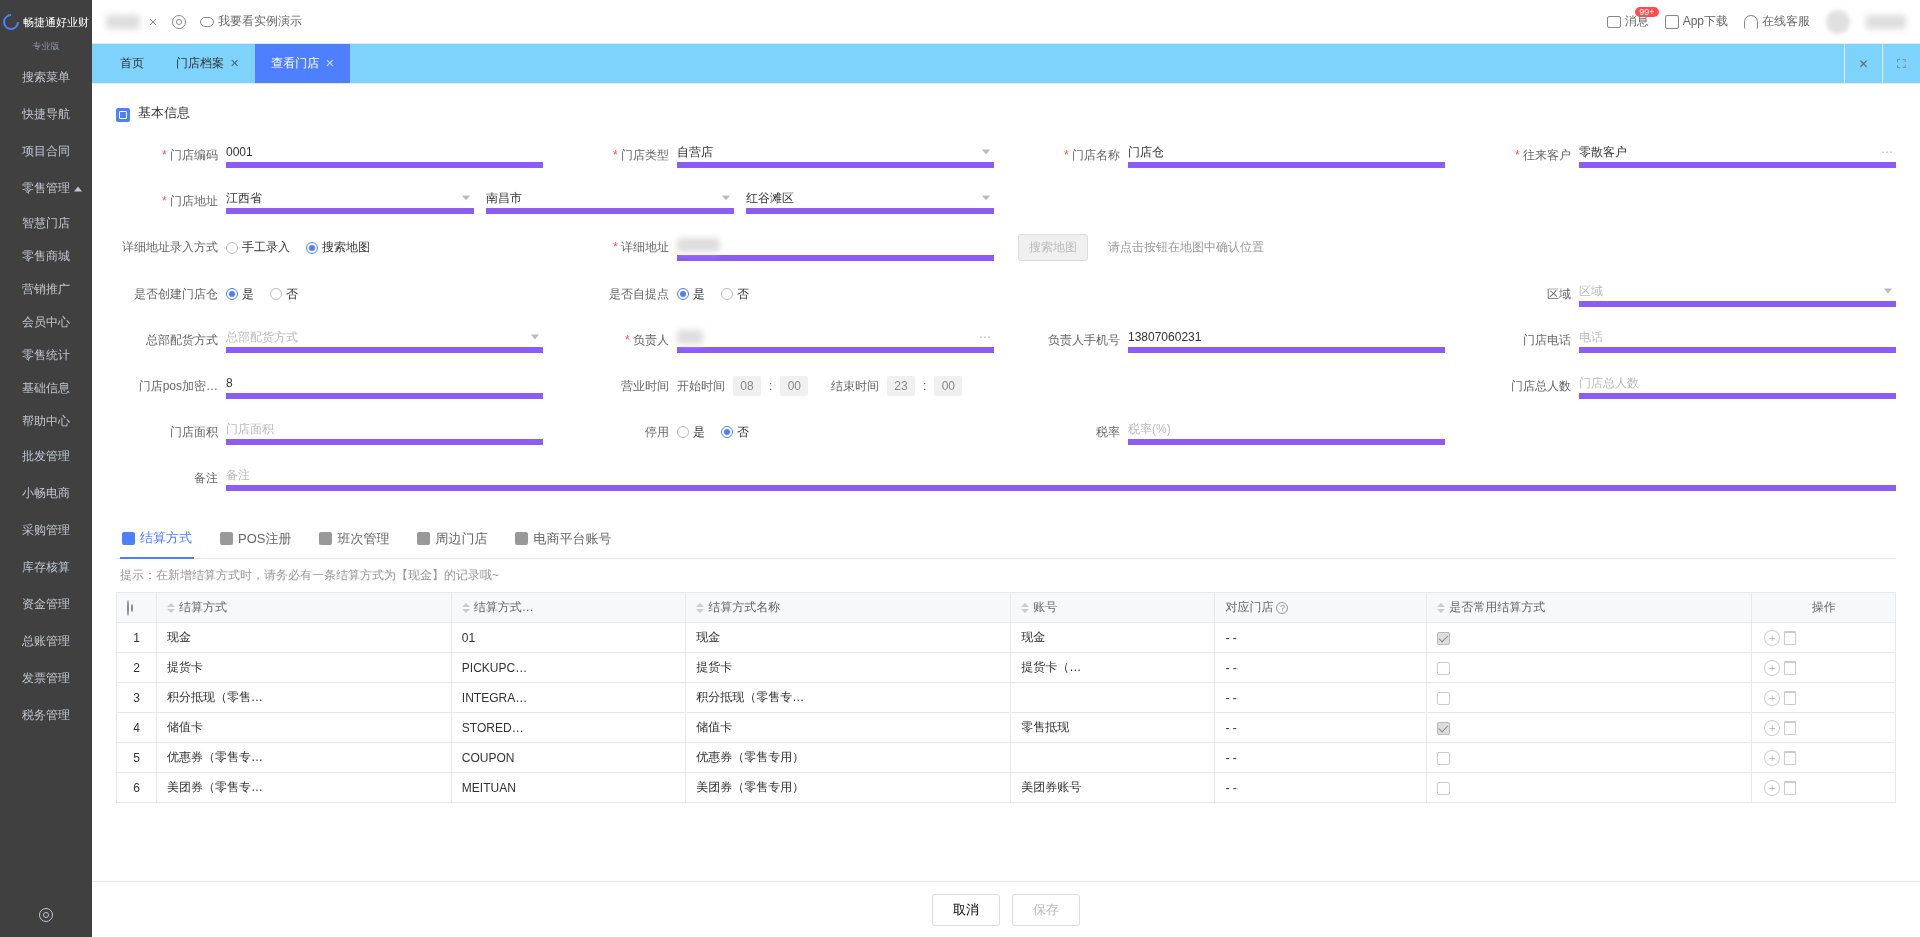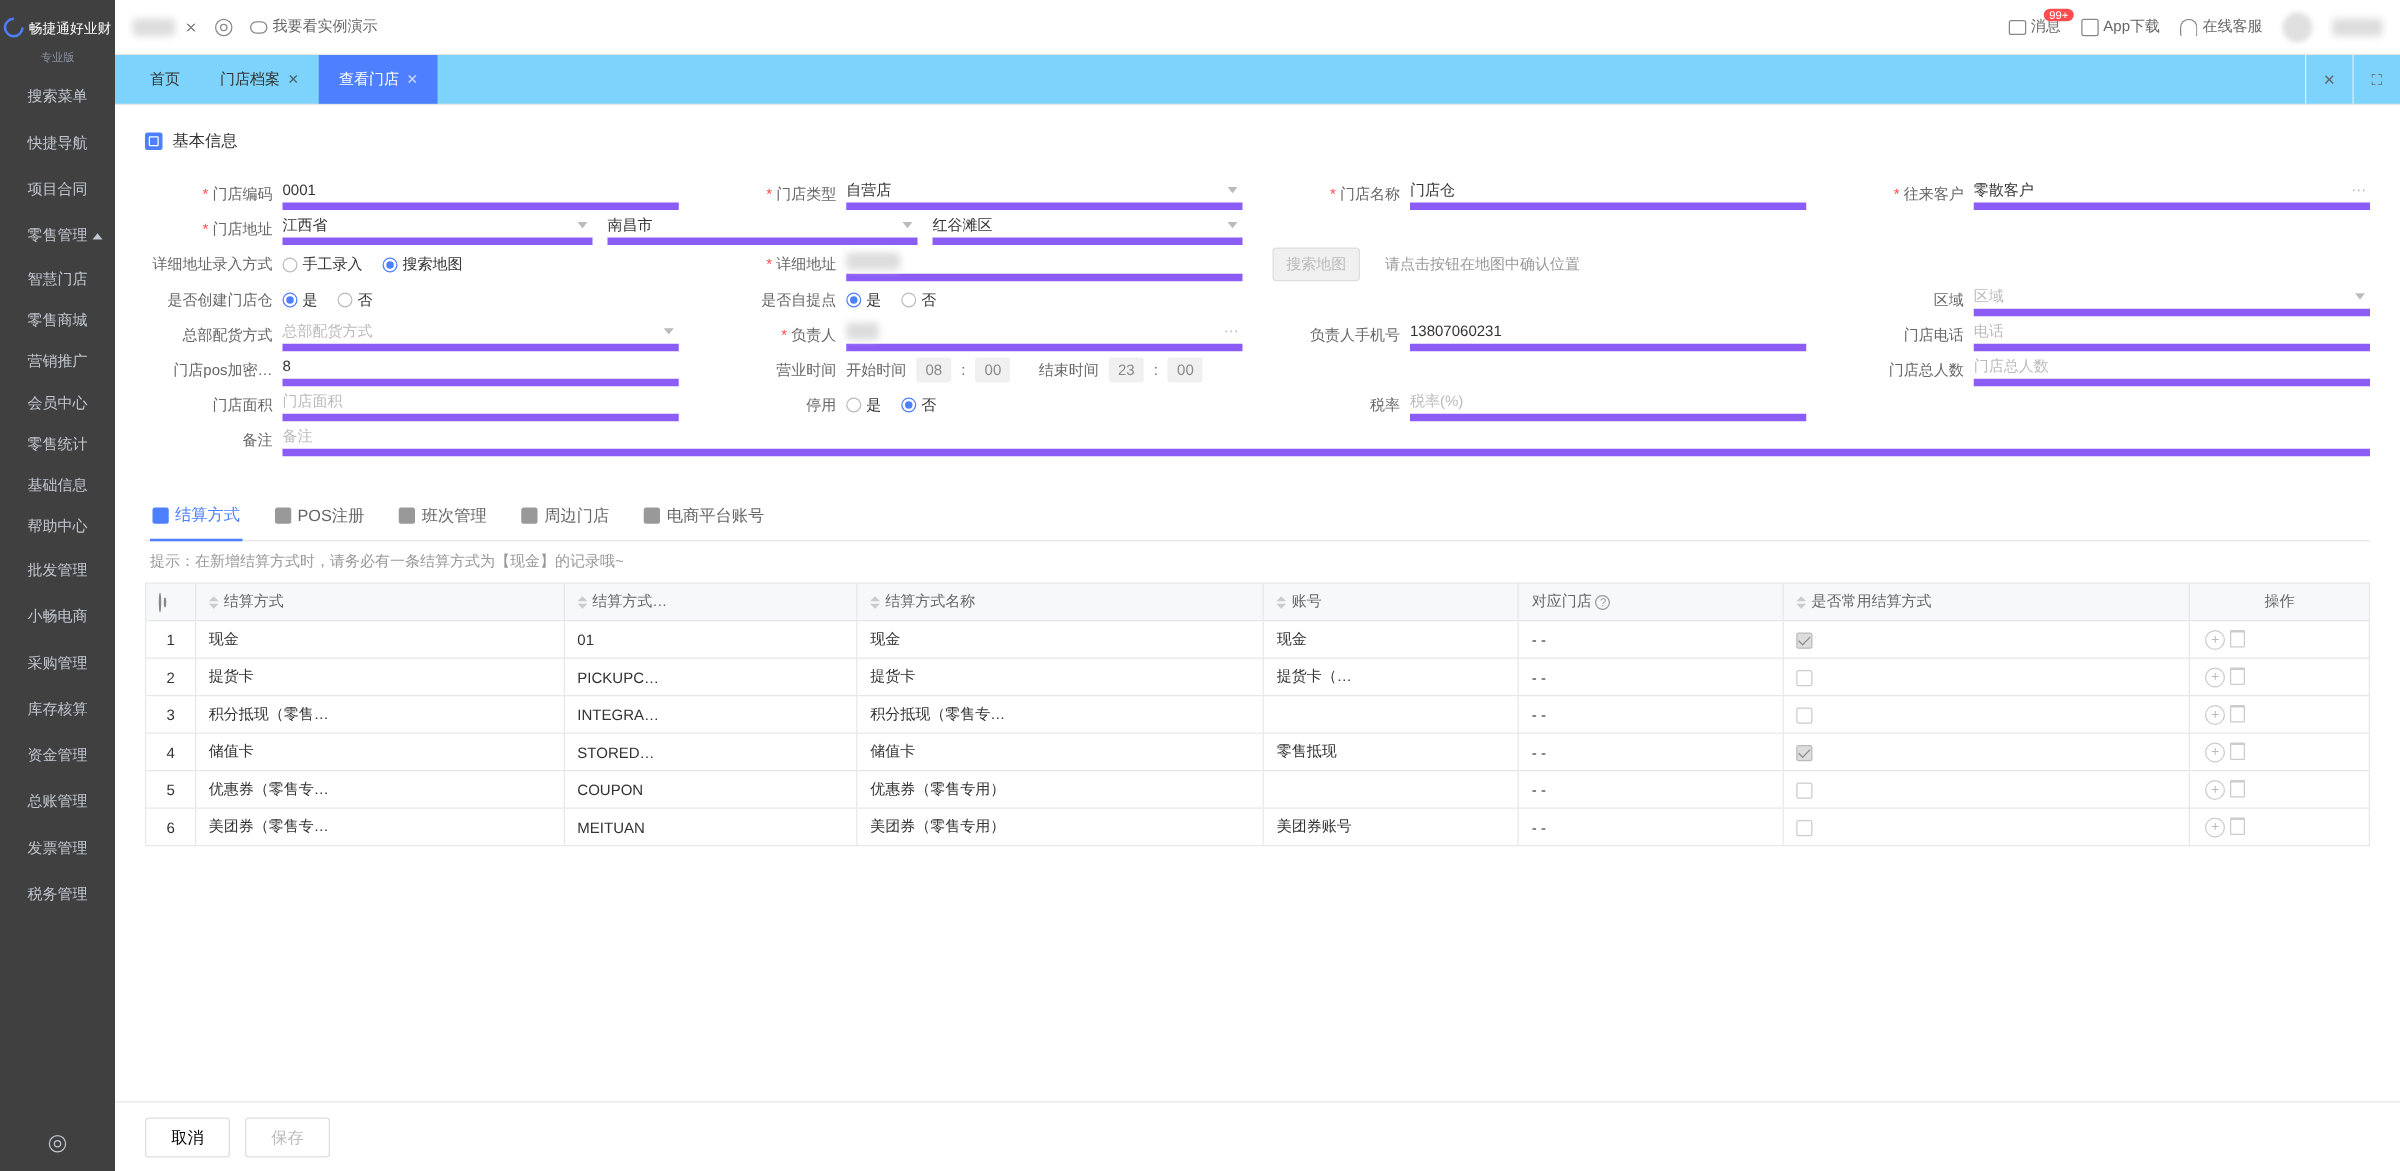--- a/index.html
+++ b/index.html
@@ -42,25 +42,25 @@
 
 .tabbar { height: 40px; background: #7dd3fc; border-bottom: 1px solid #e8e8e8; display: flex; align-items: stretch; padding-left: 12px; }
 .tab { display: flex; align-items: center; padding: 0 16px; cursor: pointer; color: #333; gap: 6px; position: relative; }
 .tab.active { background: #4d7fff; color: #fff; }
 .tab-close { font-size: 11px; cursor: pointer; opacity: 0.7; }
 .tabbar-right { margin-left: auto; display: flex; }
 .tabbar-btn { width: 38px; display: flex; align-items: center; justify-content: center; border-left: 1px solid #e8e8e8; cursor: pointer; color: #666; }
 
 
 .content { flex: 1; overflow-y: auto; padding: 20px 24px 0 24px; background: #fff; }
-.section-title { display: flex; align-items: center; gap: 8px; color: #333; font-size: 13px; font-weight: 500; margin-bottom: 20px; }
+.section-title { display: flex; align-items: flex-end; gap: 8px; color: #333; font-size: 13px; font-weight: 500; margin-bottom: 20px; }
 .section-icon { width: 14px; height: 14px; background: #4d7fff; border-radius: 2px; position: relative; }
 .section-icon::after { content:""; position:absolute; left:3px; top:3px; right:3px; bottom:3px; border:1.5px solid #fff; border-radius:1px; }
 
-.form-grid { display: grid; grid-template-columns: repeat(4, 1fr); gap: 2px 24px; }
+.form-grid { display: grid; grid-template-columns: repeat(4, 1fr); gap: 20px 24px; }
 .field { display: flex; align-items: center; gap: 0; min-width: 0; }
 .field-label { width: 110px; text-align: right; color: #666; font-size: 12px; flex-shrink: 0; padding-right: 8px; }
 .field-label.req::before { content: "* "; color: #ff4d4f; }
 .field-value { flex: 1; min-width: 0; }
 .input-like { border: none; border-bottom: 6px solid #8b5cf6; padding: 4px 0; font-size: 12px; color: #333; width: 100%; height: 26px; display: flex; align-items: center; position: relative; }
 .input-like.placeholder { color: #bbb; }
 .input-like .sel-arrow { position: absolute; right: 4px; top: 50%; transform: translateY(-50%); width: 0; height: 0; border-left: 4px solid transparent; border-right: 4px solid transparent; border-top: 5px solid #bbb; }
 .input-like .more-icon { position: absolute; right: 4px; color: #bbb; letter-spacing: -1px; }
 .addr-row { grid-column: 1 / span 2; display: flex; align-items: center; }
 .addr-selects { flex: 1; display: flex; gap: 12px; }
@@ -97,21 +97,21 @@
 .sort-icon::after { content:""; position:absolute; bottom:0; left:0; border-left:4px solid transparent; border-right:4px solid transparent; border-top:4px solid #ccc; }
 .help-icon { display:inline-block; width:12px; height:12px; border:1px solid #999; border-radius:50%; font-size:9px; line-height:11px; text-align:center; color:#999; margin-left:3px; }
 .checkbox { width: 13px; height: 13px; border: 1px solid #ccc; border-radius: 2px; display: inline-block; position: relative; vertical-align: middle; }
 .checkbox.checked { background: #ddd; border-color: #bbb; }
 .checkbox.checked::after { content:""; position:absolute; left:3px; top:0; width:4px; height:8px; border-right:1.5px solid #888; border-bottom:1.5px solid #888; transform:rotate(45deg); }
 .action-cell { text-align: center; }
 .act-btn { display:inline-flex; width:16px; height:16px; border:1px solid #ccc; border-radius:50%; align-items:center; justify-content:center; color:#bbb; font-size:11px; margin:0 2px; cursor:pointer; }
 .trash { width:12px; height:14px; display:inline-block; border:1px solid #ccc; border-top:2px solid #ccc; border-radius:1px; position:relative; margin:0 2px; vertical-align:middle; cursor:pointer; }
 
 
-.footer { height: 56px; border-top: 1px solid #e8e8e8; display: flex; align-items: center; justify-content: flex-start; padding: 0 24px; gap: 12px; background: #fff; }
+.footer { height: 56px; border-top: 1px solid #e8e8e8; display: flex; align-items: center; justify-content: center; padding: 0 24px; gap: 12px; background: #fff; }
 .btn { padding: 6px 20px; border-radius: 3px; cursor: pointer; font-size: 13px; border: 1px solid #ddd; background: #fff; }
 .btn.disabled { color: #bbb; cursor: not-allowed; }
 
 .span-full { grid-column: 1 / -1; }
 .span3 { grid-column: span 3; }
 </style>
 </head>
 <body>
 
 <div class="app">

